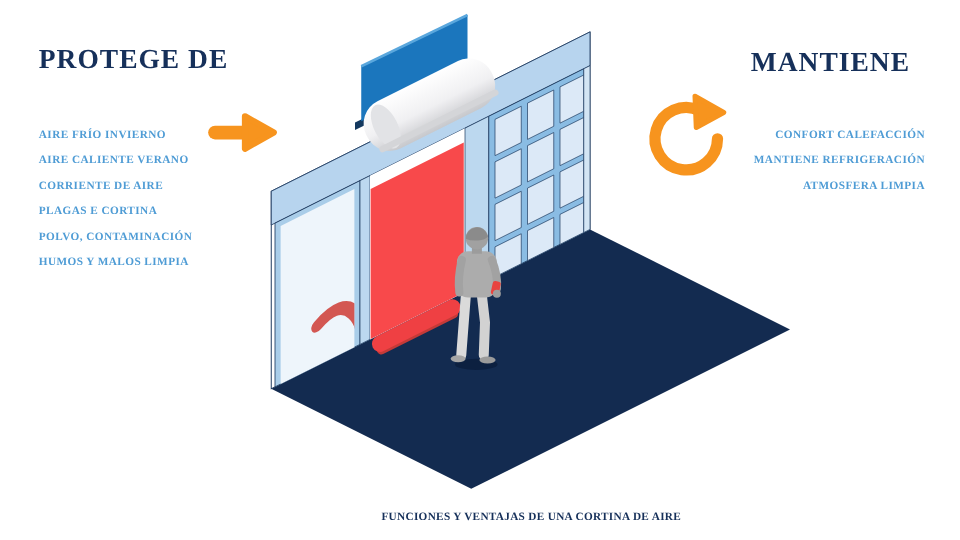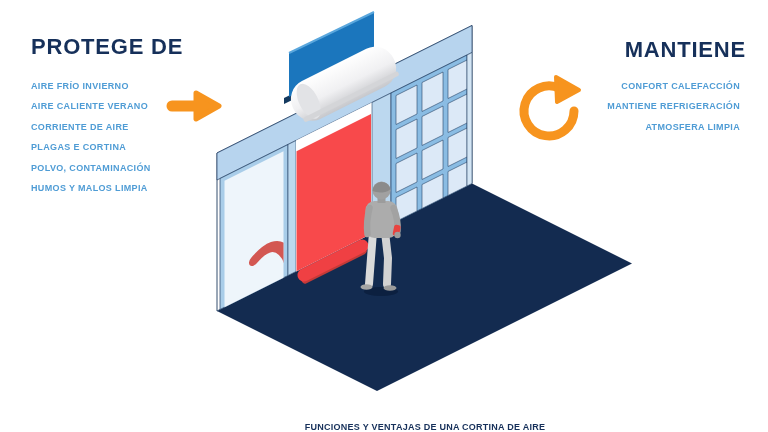--- a/index.html
+++ b/index.html
@@ -1,34 +1,34 @@
 <!DOCTYPE html>
 <html><head>
 <meta charset="utf-8">
 <style>
   html,body{margin:0;padding:0;background:#fff;}
   .stage{
     position:relative;width:768px;height:432px;overflow:hidden;background:#ffffff;
-    font-family:Liberation Sans, sans-serif;
+    font-family:Liberation Serif, serif;
   }
   .scene-svg{position:absolute;left:0;top:0;width:768px;height:432px;}
   .title{
     position:absolute;color:#16305a;font-weight:bold;font-size:22px;
     letter-spacing:0.8px;line-height:1.1;white-space:nowrap;
   }
   .title-left{left:31px;top:35px;}
-  .title-right{right:22px;top:38px;text-align:right;}
+  .title-right{right:40px;top:38px;text-align:right;}
   .benefit-list{
     position:absolute;color:#4f9cd5;font-weight:bold;font-size:9px;
-    letter-spacing:0.35px;line-height:20.4px;white-space:nowrap;
+    letter-spacing:0.35px;line-height:20.4px;white-space:nowrap;margin-top:21px;
   }
   .list-left{left:31px;top:76px;text-align:left;}
   .list-right{right:28px;top:76px;text-align:right;}
   .caption{
-    position:absolute;left:405px;top:422px;transform:translateX(-50%);
+    position:absolute;left:405px;top:408px;transform:translateX(-50%);
     color:#16305a;font-weight:bold;font-size:9px;letter-spacing:0.25px;
     white-space:nowrap;text-align:center;padding-left:40px;
   }
 </style>
 </head>
 <body>
 
 <div class="stage">
 
   <svg class="scene-svg" viewBox="0 0 768 432" aria-hidden="true">

